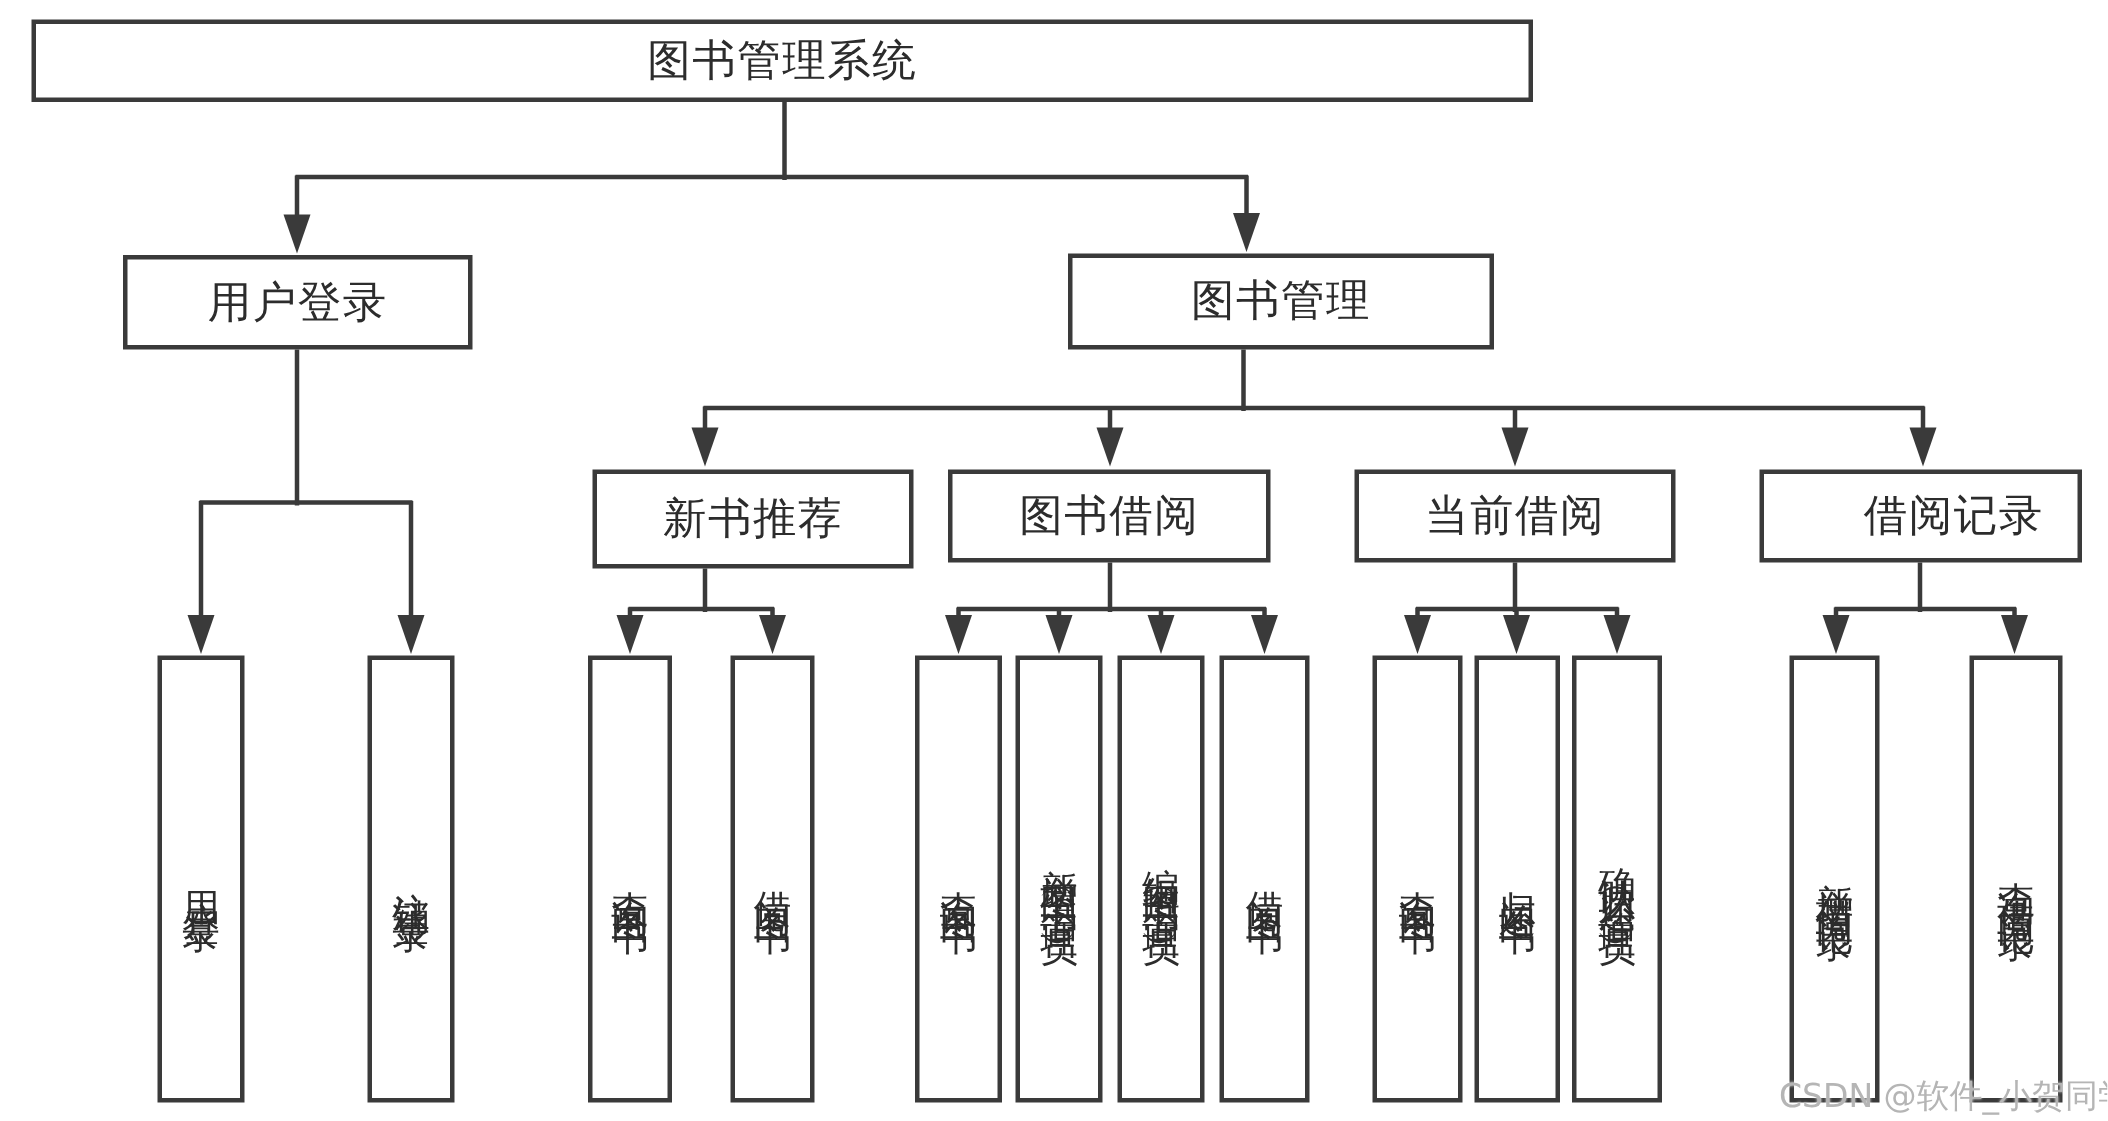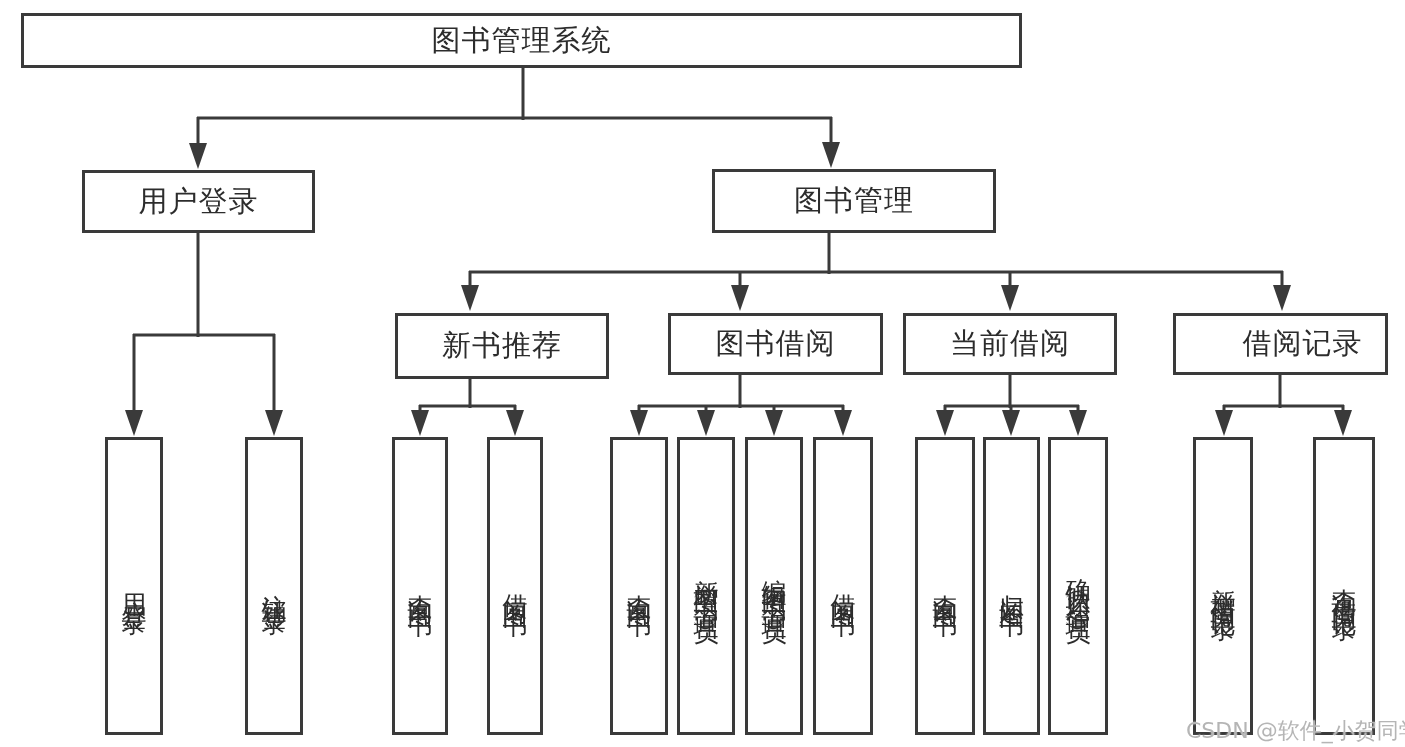--- a/index.html
+++ b/index.html
@@ -117,21 +117,21 @@
   <div class="hbox" style="left:82px; top:170px; width:233px; height:63px;">
     <span>用户登录</span>
   </div>
   <div class="hbox" style="left:712px; top:169px; width:284px; height:64px;text-align:right;">
     <span>图书管理</span>
   </div>
 
   <div class="hbox" style="left:375px; top:313px; width:214px; height:66px;margin-left:20px;">
     <span>新书推荐</span>
   </div>
-  <div class="hbox" style="left:632px; top:313px; width:215px; height:62px;margin-left:36px;">
+  <div class="hbox" style="left:632px; top:313px; width:215px; height:62px;">
     <span>图书借阅</span>
   </div>
   <div class="hbox" style="left:903px; top:313px; width:214px; height:62px;font-family:Liberation Serif, serif;">
     <span>当前借阅</span>
   </div>
   <div class="hbox" style="left:1173px; top:313px; width:215px; height:62px;padding-left:44px;">
     <span>借阅记录</span>
   </div>
 
   <div class="vbox" style="left:105px; top:437px; width:58px; height:298px;">

